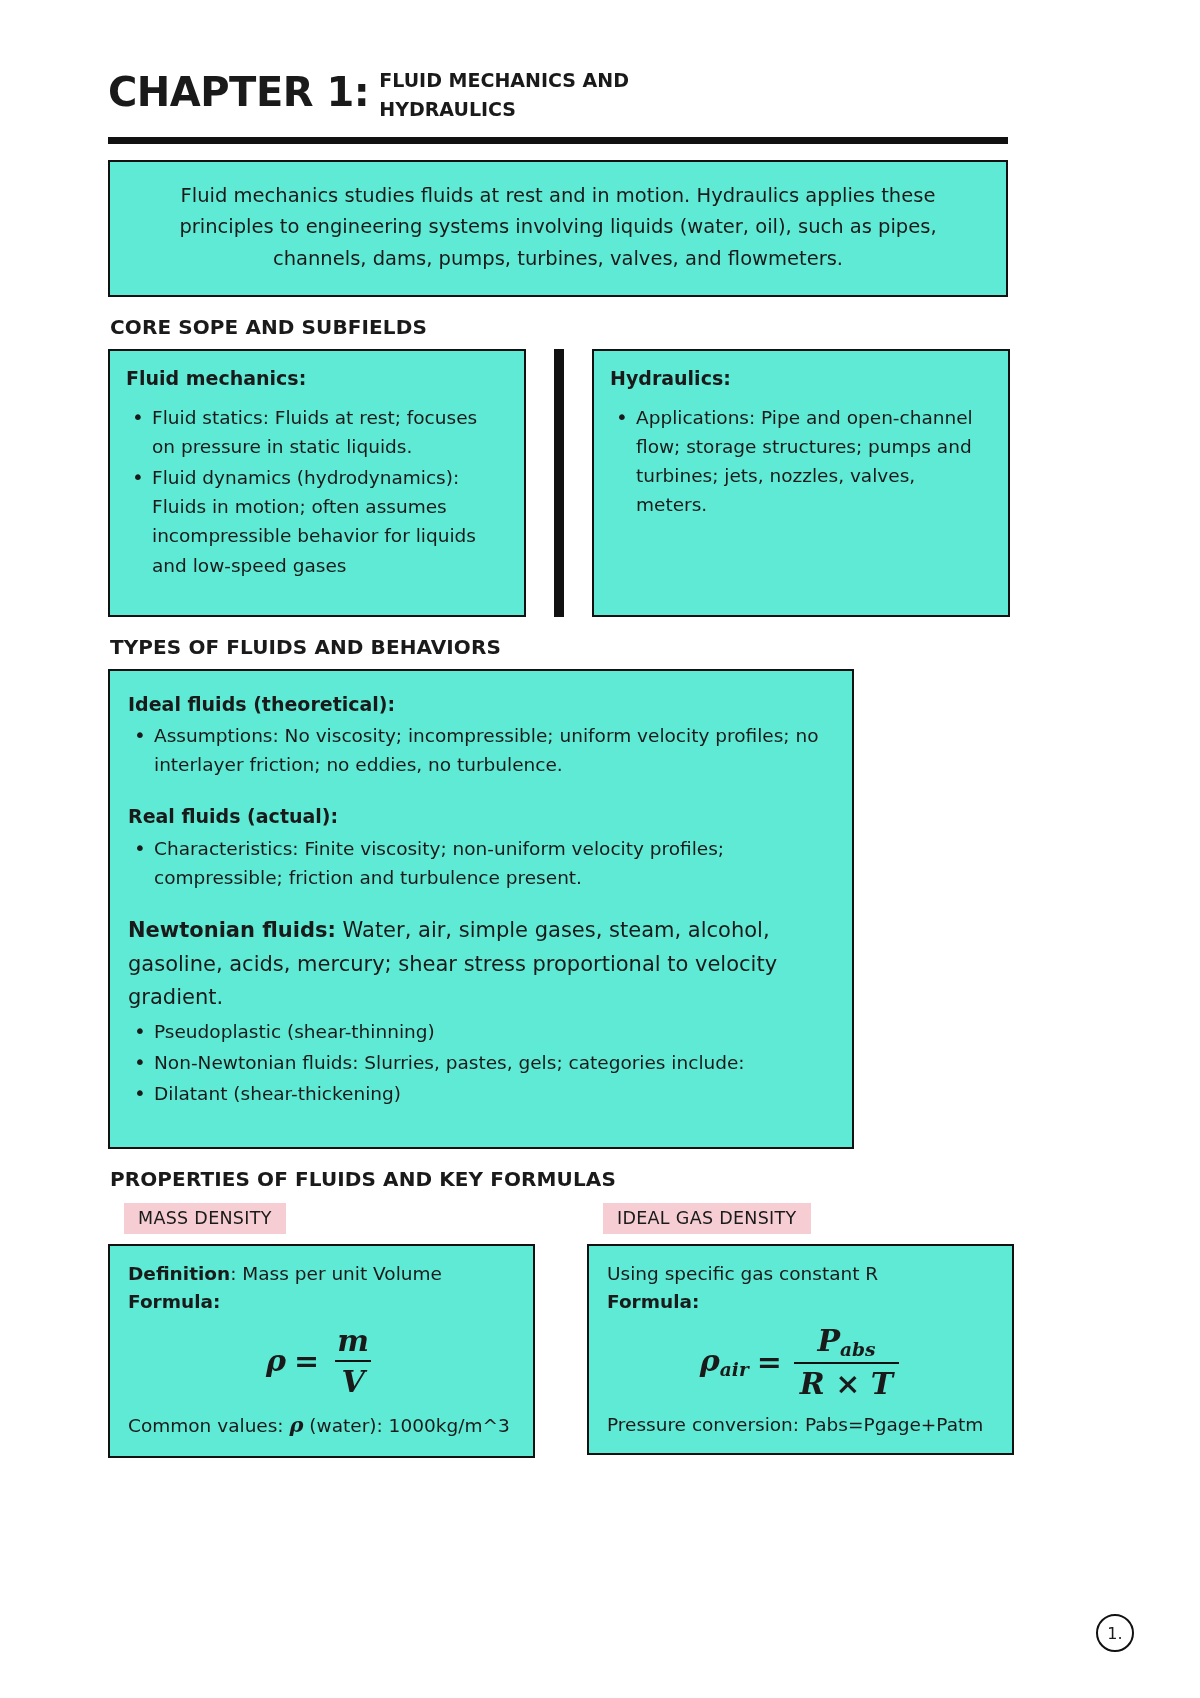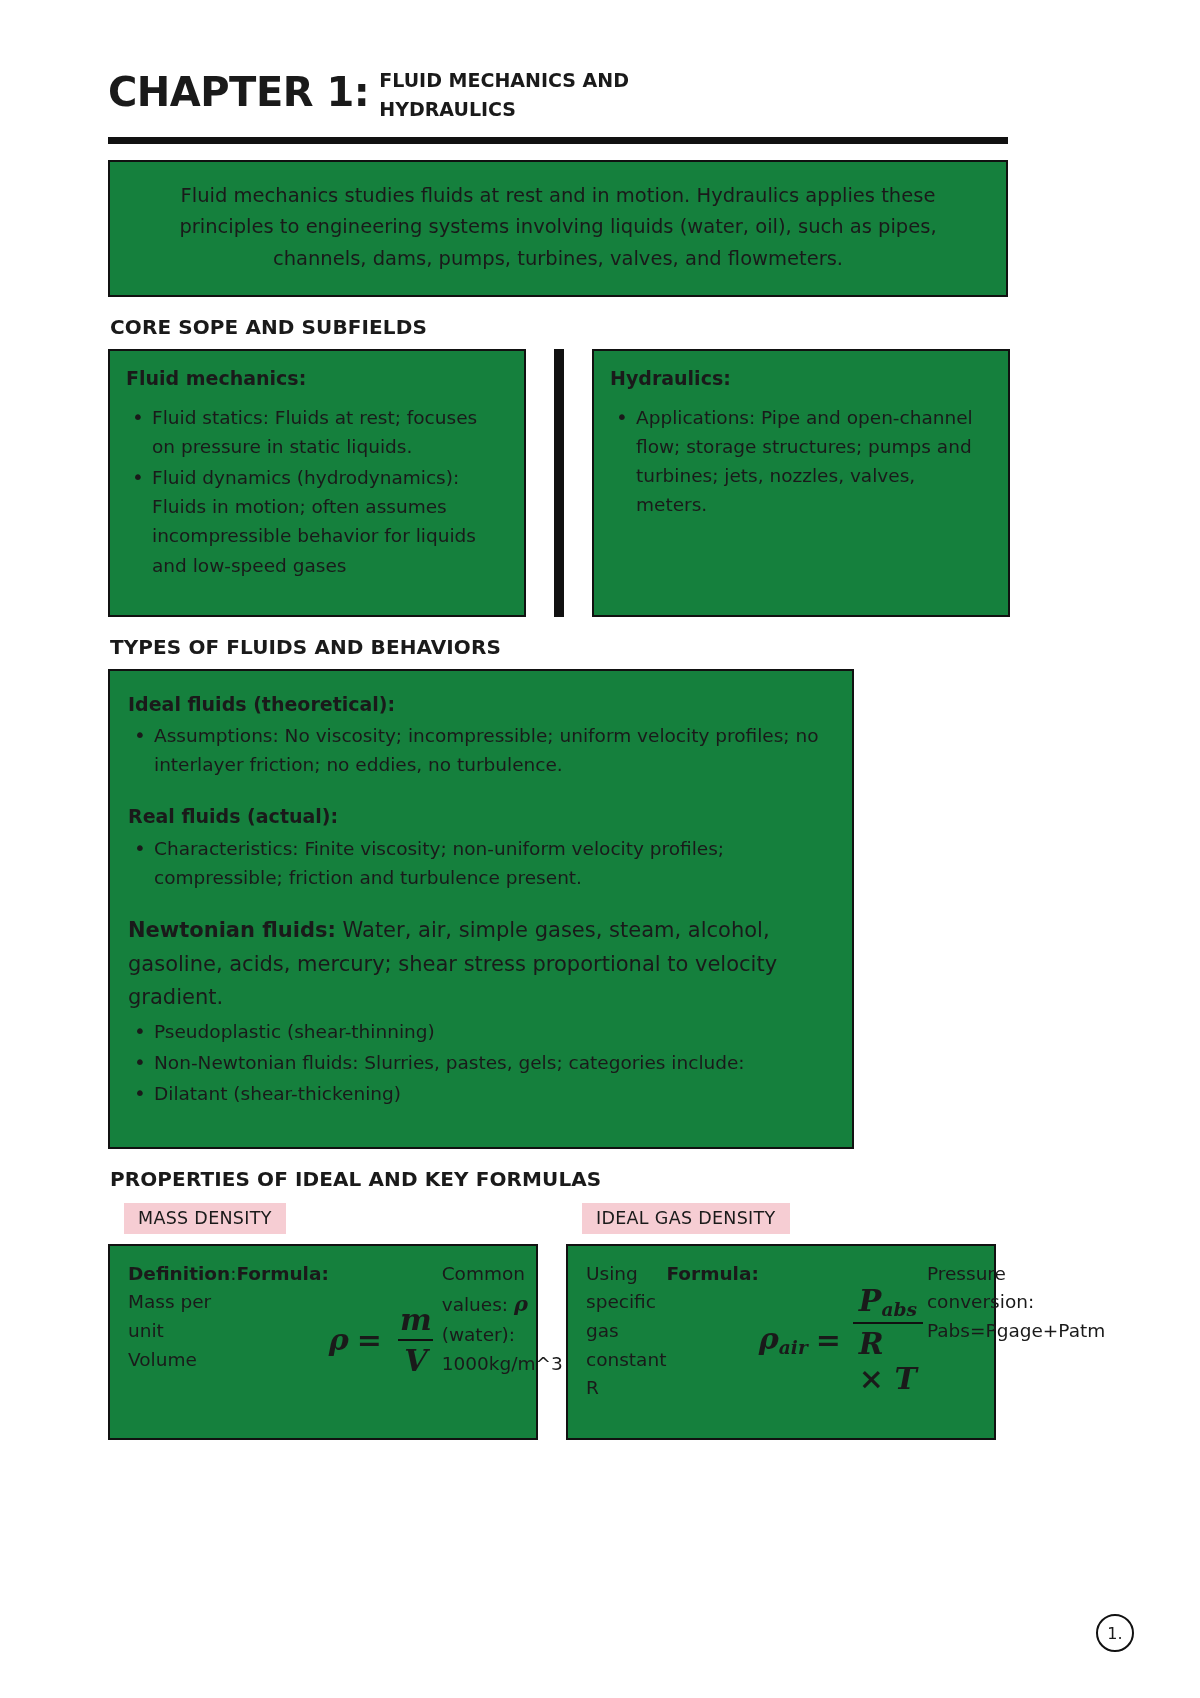--- a/index.html
+++ b/index.html
@@ -53,21 +53,21 @@
   .title-rule {
     margin-top: 12px;
     height: 7px;
     background: #111111;
     width: 900px;
   }
 
   
   .box {
     border: 2.5px solid #111111;
-    background: #15803d;
+    background: #5eead4;
     box-sizing: border-box;
   }
   .intro-box {
     margin-top: 16px;
     padding: 18px 26px 20px 26px;
     text-align: center;
     font-size: 19.5px;
     line-height: 1.62;
     width: 900px;
   }
@@ -137,38 +137,38 @@
   .types-box ul.bl.tight { margin-bottom: 0; }
   .para {
     font-size: 21px;
     line-height: 1.6;
     margin: 0 0 2px 0;
   }
 
   
   .props-row {
     display: flex;
-    gap: 28px;
+    gap: 52px;
     width: 906px;
     margin-top: 12px;
   }
   .prop-col { width: 430px; }
   .tag {
     display: inline-block;
     background: #f6cdd3;
     padding: 5px 14px 6px 14px;
     font-size: 17.5px;
     letter-spacing: 0.3px;
     margin: 0 0 10px 16px;
   }
   .prop-box {
     padding: 14px 16px 14px 18px;
     min-height: 196px;
     display: flex;
-    flex-direction: row;
+    flex-direction: column;
   }
   .prop-line {
     font-size: 18.5px;
     line-height: 1.55;
   }
   .prop-line b { font-weight: 700; }
   .formula {
     flex: 1;
     display: flex;
     align-items: center;
@@ -264,21 +264,21 @@
         <li>Characteristics: Finite viscosity; non-uniform velocity profiles; compressible; friction and turbulence present.</li>
       </ul>
       <p class="para"><b>Newtonian fluids:</b><span> Water, air, simple gases, steam, alcohol, gasoline, acids, mercury; shear stress proportional to velocity gradient.</span></p>
       <ul class="bl tight">
         <li>Pseudoplastic (shear-thinning)</li>
         <li>Non-Newtonian fluids: Slurries, pastes, gels; categories include:</li>
         <li>Dilatant (shear-thickening)</li>
       </ul>
     </div>
 
-    <div class="section-head">PROPERTIES OF IDEAL AND KEY FORMULAS</div>
+    <div class="section-head">PROPERTIES OF FLUIDS AND KEY FORMULAS</div>
     <div class="props-row">
 
       <div class="prop-col">
         <div class="tag">MASS DENSITY</div>
         <div class="box prop-box">
           <div class="prop-line"><b>Definition</b><span>: Mass per unit Volume</span></div>
           <div class="prop-line"><b>Formula:</b></div>
           <div class="formula">
             <span class="eq">
               <span>ρ</span>

